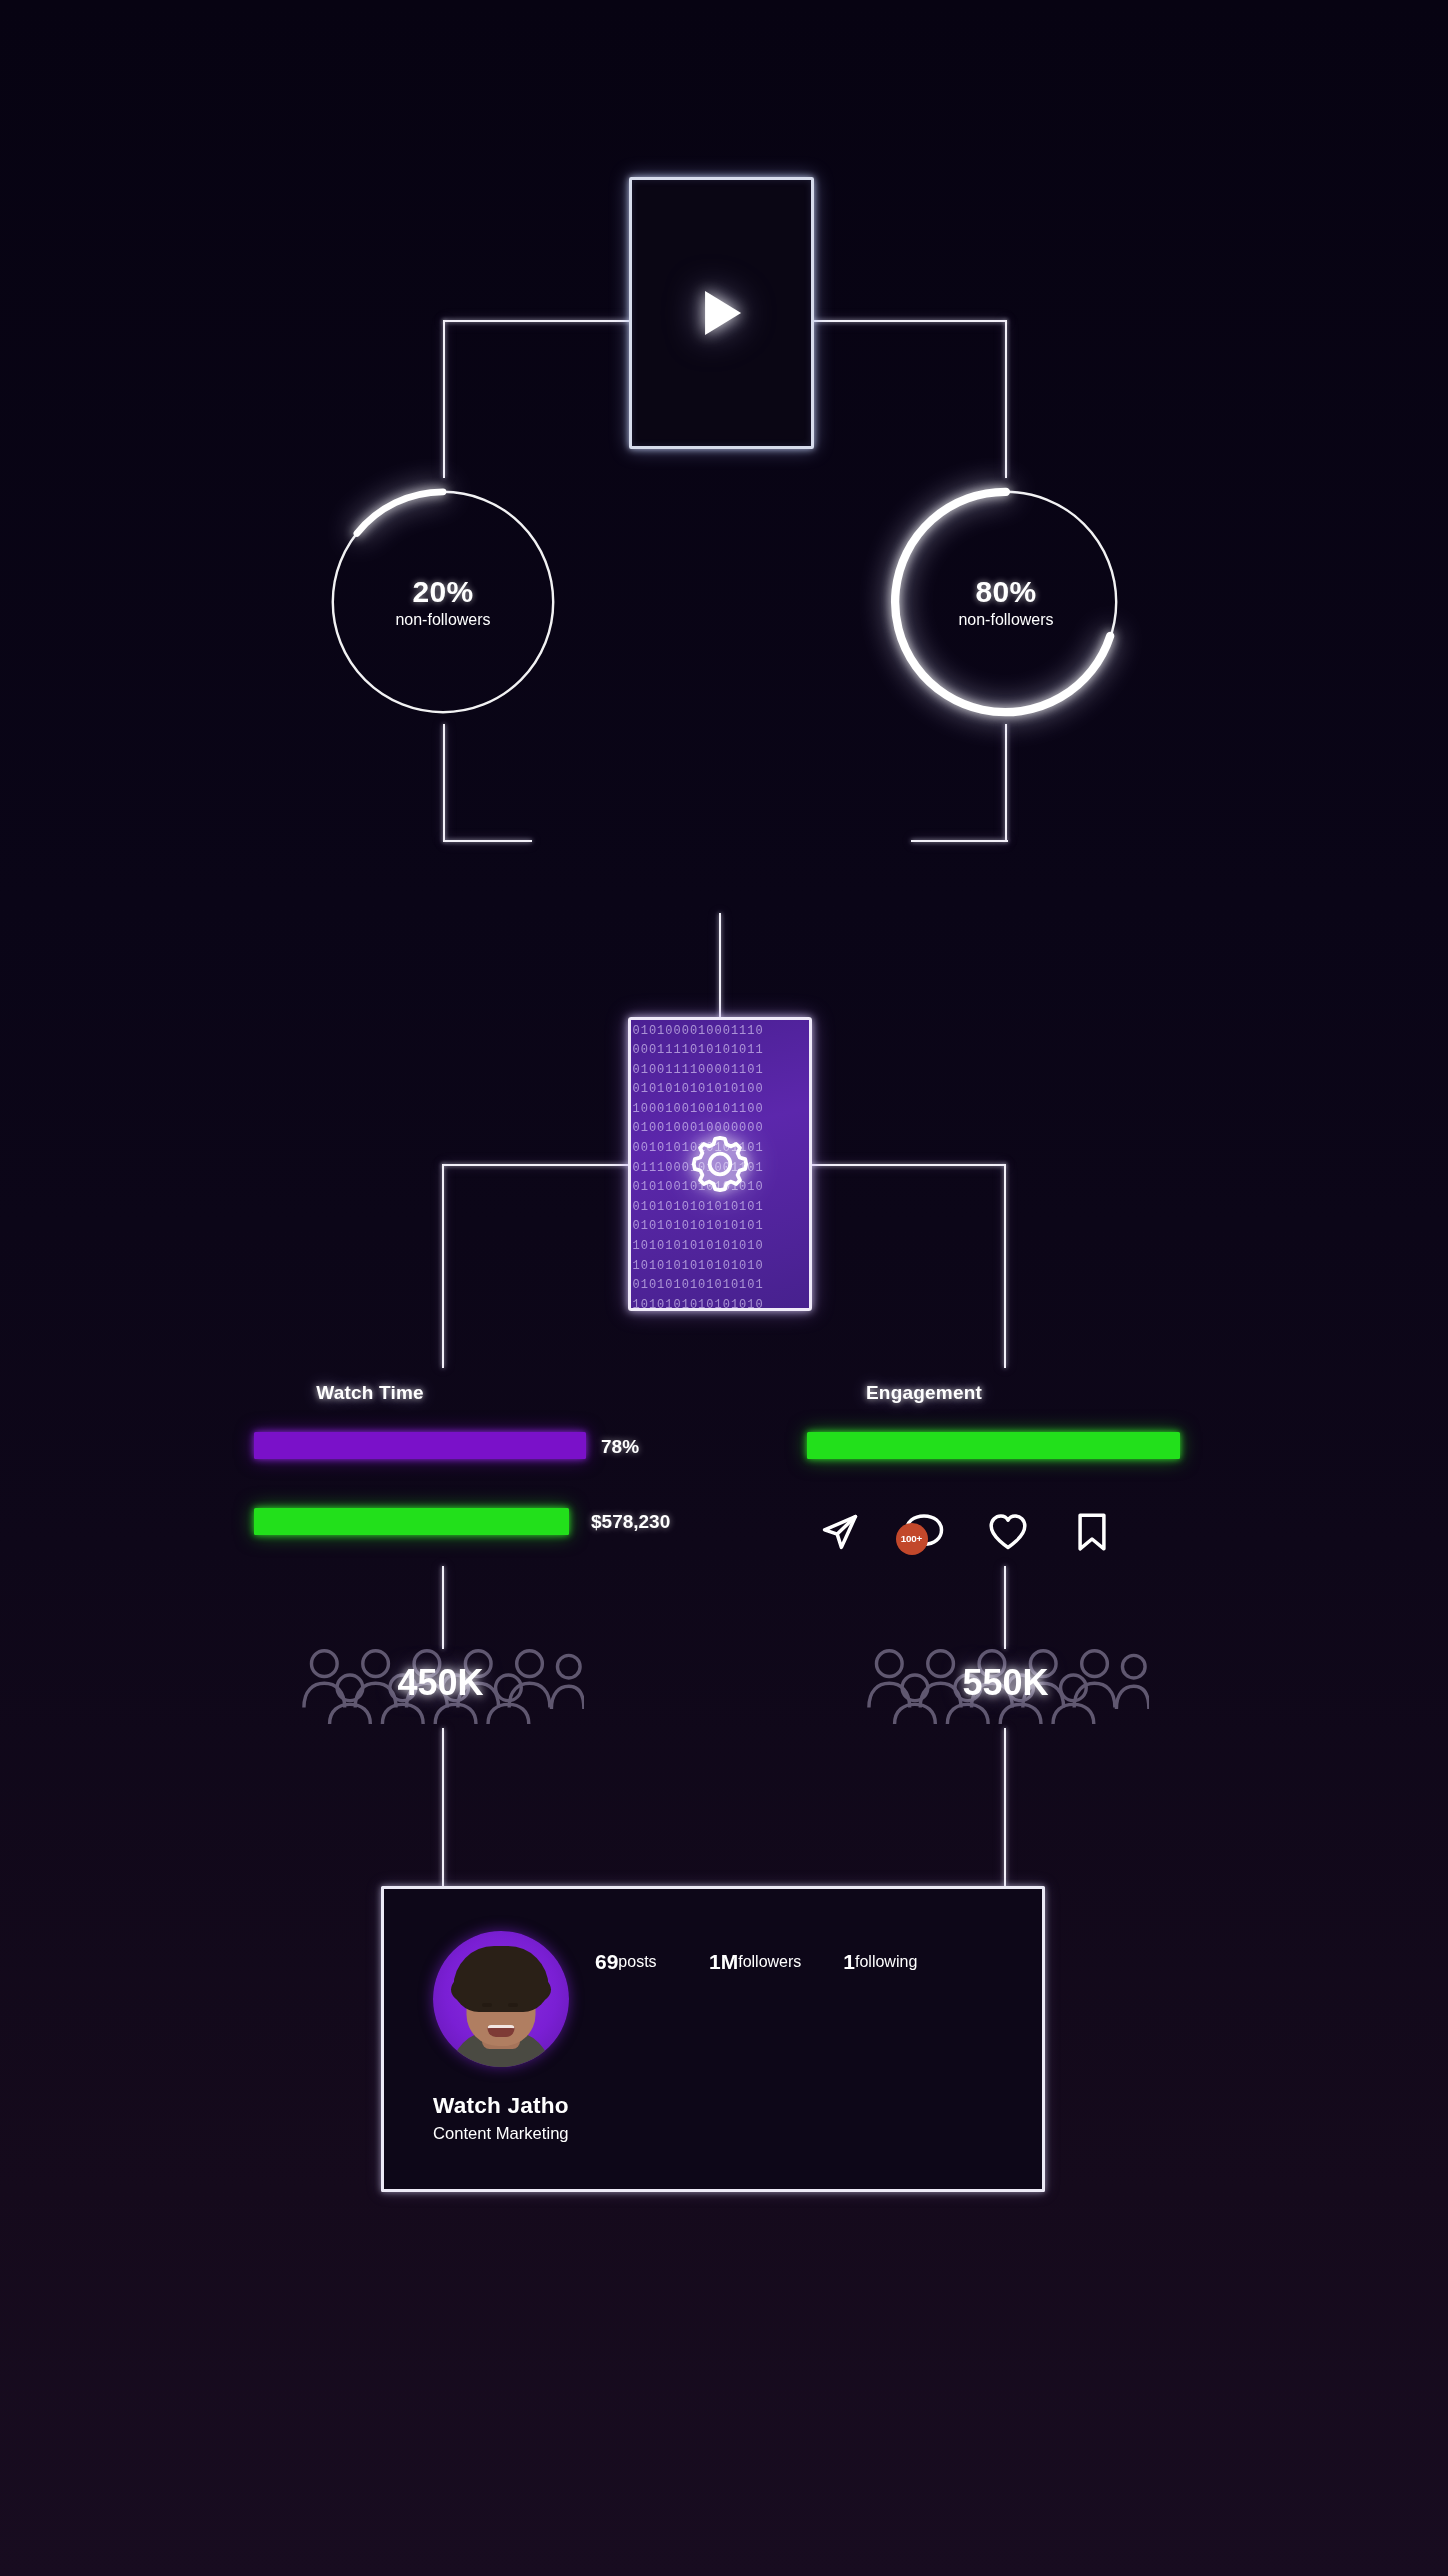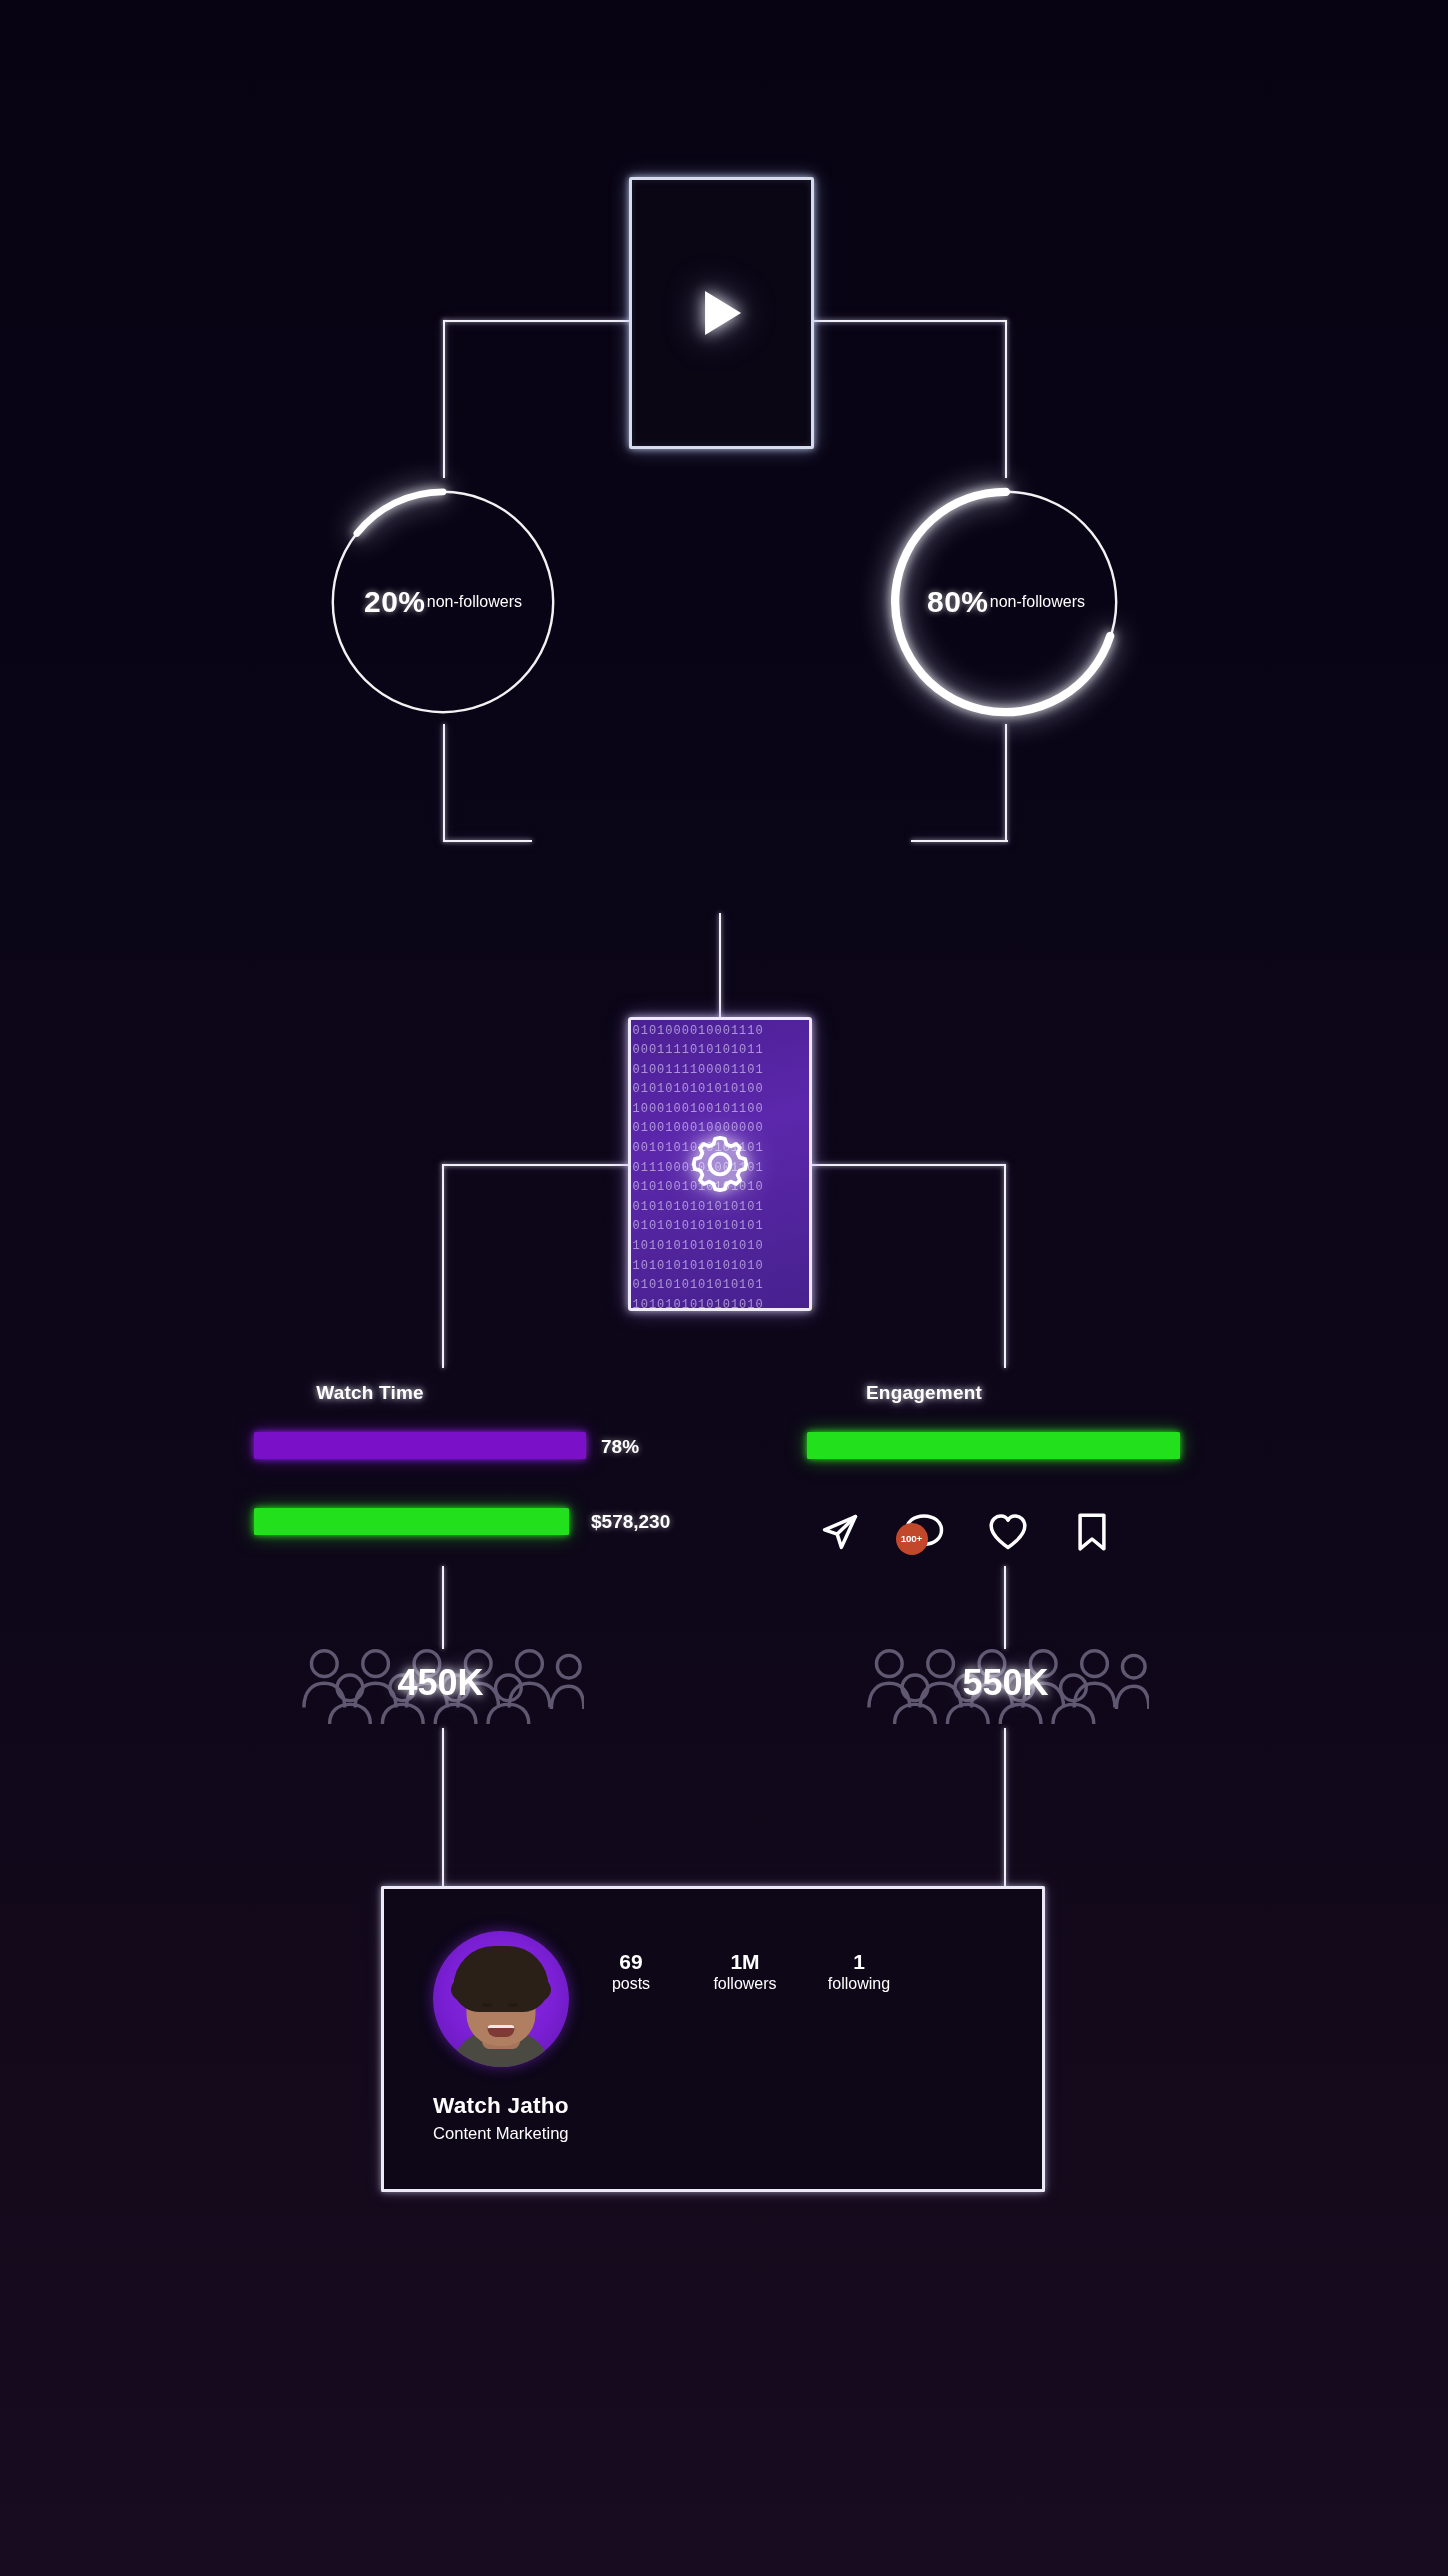--- a/index.html
+++ b/index.html
@@ -57,21 +57,21 @@
   .ring-wrap.left  { left: 326px;  top: 485px; }
   .ring-wrap.right { left: 889px; top: 485px; }
   .ring-svg { position: absolute; inset: 0; width: 234px; height: 234px; overflow: visible; }
   .ring-track { fill: none; stroke: #ffffff; stroke-width: 3.2; opacity: .95; }
   .ring-prog  { fill: none; stroke: #ffffff; stroke-linecap: round;
                 filter: drop-shadow(0 0 7px rgba(255,255,255,.95)) drop-shadow(0 0 18px rgba(220,220,255,.65)); }
   .ring-prog.thin { stroke-width: 9; }
   .ring-prog.thick { stroke-width: 11; }
   .ring-text {
     position: absolute; inset: 0;
-    display: flex; flex-direction: row;
+    display: flex; flex-direction: column;
     align-items: center; justify-content: center;
     gap: 1.5px;
   }
   .ring-pct {
     font-size: 30px; font-weight: 700; color: #ffffff; letter-spacing: 0.4px;
     text-shadow: 0 0 6px rgba(255,255,255,.6);
   }
   .ring-sub { font-size: 16px; color: #ffffff; font-weight: 400; }
 
   
@@ -253,21 +253,21 @@
     width: 27px; height: 12px; border-radius: 4.5px 4.5px 10.6px 10.6px;
     background: #7e3b36;
     border-top: 3.8px solid #f1e6e2;
   }
 
   .stats {
     position: absolute;
     left: 211px; top: 60px;
     display: flex; gap: 42px;
   }
-  .stat { display: flex; flex-direction: column; align-items: center; min-width: 72px; }
+  .stat { display: flex; flex-direction: row; align-items: center; min-width: 72px; }
   .stat-num { font-size: 21px; font-weight: 700; color: #ffffff; line-height: 1.2; }
   .stat-lbl { font-size: 16px; font-weight: 400; color: #ffffff; line-height: 1.2; }
 
   .prof-name {
     position: absolute; left: 49px; top: 204px;
     font-size: 22.6px; font-weight: 700; color: #ffffff; letter-spacing: 0.2px;
   }
   .prof-role {
     position: absolute; left: 49px; top: 235px;
     font-size: 16.6px; font-weight: 400; color: #ffffff;

